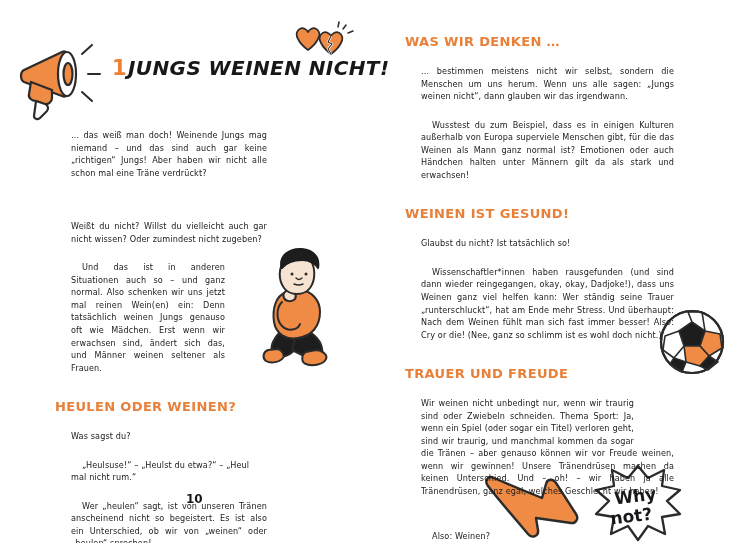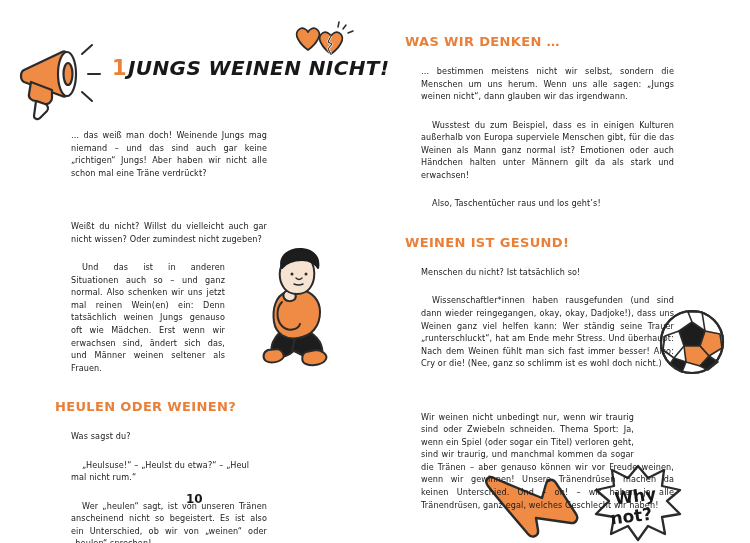--- a/index.html
+++ b/index.html
@@ -191,29 +191,29 @@
     <svg class="icon-abs" style="left:198px;top:460px;width:100px;height:88px;" viewBox="0 0 100 88">
       <path d="M50 6 L60 18 L76 10 L74 26 L92 30 L79 41 L92 54 L74 57 L77 74 L60 66 L50 80 L40 66 L23 74 L26 57 L8 54 L21 41 L8 30 L26 26 L24 10 L40 18 Z" fill="#ffffff" stroke="#2b2b2b" stroke-width="2.3" stroke-linejoin="round"></path>
       <text x="48" y="42" font-family="DejaVu Sans, sans-serif" font-size="17" font-weight="bold" fill="#17181a" text-anchor="middle" transform="rotate(-7 48 42)">Why</text>
       <text x="44" y="62" font-family="DejaVu Sans, sans-serif" font-size="17" font-weight="bold" fill="#17181a" text-anchor="middle" transform="rotate(-7 44 62)">not?</text>
     </svg>
 
     <div class="col-right">
       <div class="sec-head">WAS WIR DENKEN …</div>
       <p class="body-text">… bestimmen meistens nicht wir selbst, sondern die Menschen um uns herum. Wenn uns alle sagen: „Jungs weinen nicht“, dann glauben wir das irgendwann.</p>
       <p class="body-text indent">Wusstest du zum Beispiel, dass es in einigen Kulturen außerhalb von Europa superviele Menschen gibt, für die das Weinen als Mann ganz normal ist? Emotionen oder auch Händchen halten unter Männern gilt da als stark und erwachsen!</p>
-      <p class="body-text nojust indent">Also, Taschentücher raus und los geht’s!</p>
 
       <div class="gap"></div>
 
       <div class="sec-head">WEINEN IST GESUND!</div>
-      <p class="body-text nojust">Menschen du nicht? Ist tatsächlich so!</p>
+      <p class="body-text nojust">Glaubst du nicht? Ist tatsächlich so!</p>
       <p class="body-text indent">Wissenschaftler*innen haben rausgefunden (und sind dann wieder reingegangen, okay, okay, Dadjoke!), dass uns Weinen ganz viel helfen kann: Wer ständig seine Trauer „runterschluckt“, hat am Ende mehr Stress. Und überhaupt: Nach dem Weinen fühlt man sich fast immer besser! Also: Cry or die! (Nee, ganz so schlimm ist es wohl doch nicht.)</p>
 
       <div class="gap"></div>
 
+      <div class="sec-head">TRAUER UND FREUDE</div>
       <div class="ball-float"></div>
       <p class="body-text">Wir weinen nicht unbedingt nur, wenn wir traurig sind oder Zwiebeln schneiden. Thema Sport: Ja, wenn ein Spiel (oder sogar ein Titel) verloren geht, sind wir traurig, und manchmal kommen da sogar die Tränen – aber genauso können wir vor Freude weinen, wenn wir gewinnen! Unsere Tränendrüsen machen da keinen Unterschied. Und – oh! – wir haben ja alle Tränendrüsen, ganz egal, welches Geschlecht wir haben!</p>
       <div style="clear:both"></div>
       <p class="body-text nojust indent">Also: Weinen?</p>
     </div>
   </div>
 </div>
 
 </body></html>

